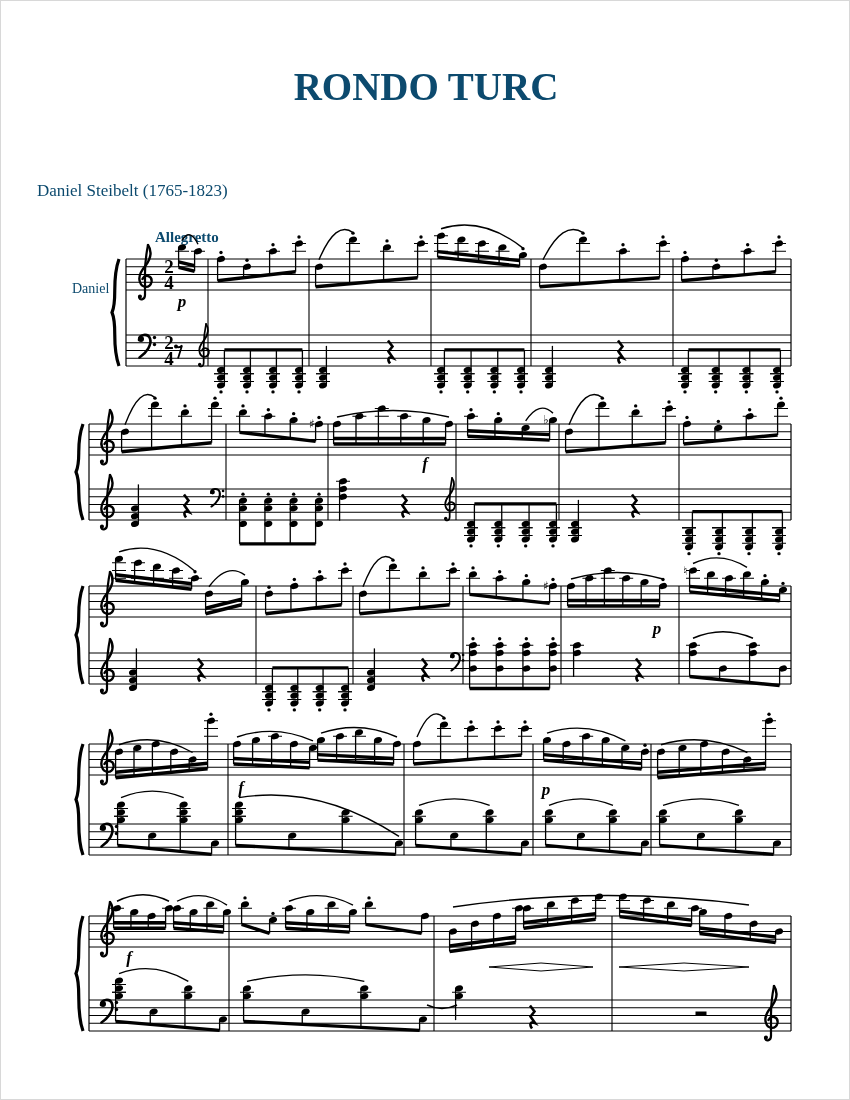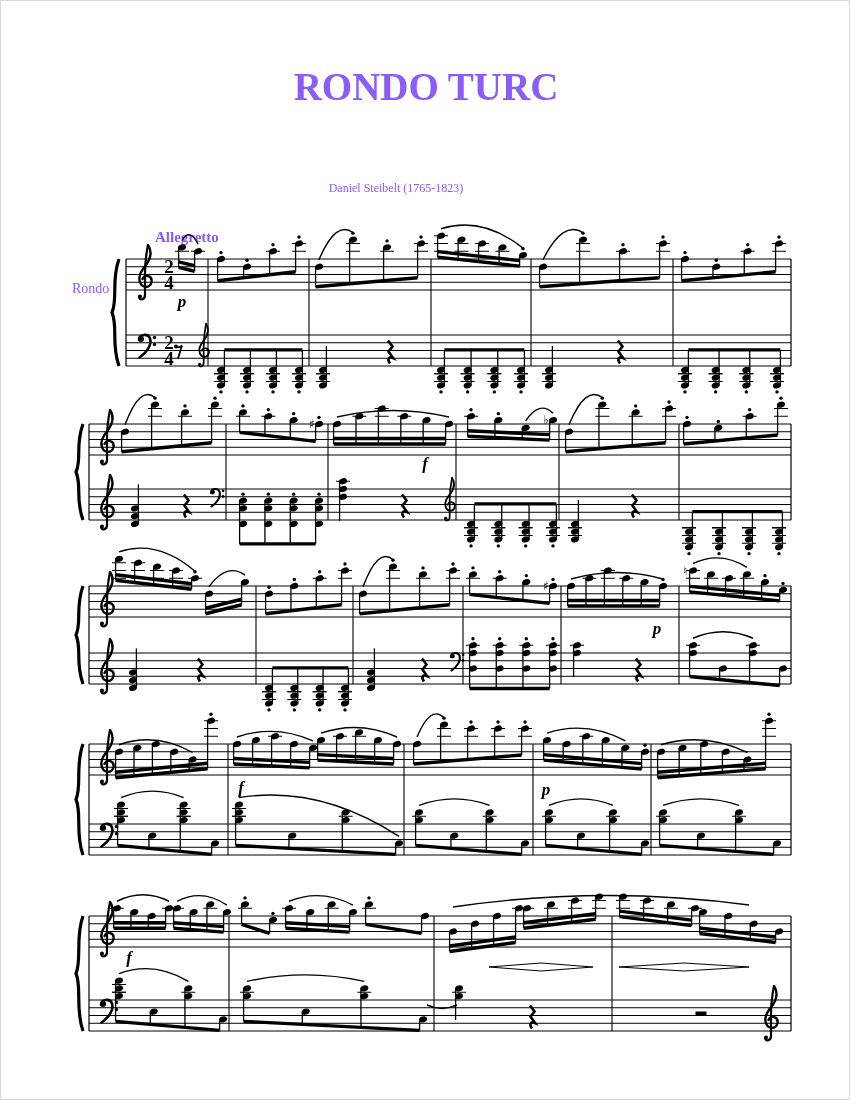--- a/index.html
+++ b/index.html
@@ -1,34 +1,34 @@
 <!DOCTYPE html>
 <html><head>
 <meta charset="utf-8">
 <style>
   html,body{margin:0;padding:0;background:#888;}
   .page{position:relative;width:850px;height:1100px;background:#fff;margin:0 auto;
         border:1px solid #d8d8d8;box-sizing:border-box;overflow:hidden;
-        font-family:"Liberation Serif", serif;color:#8b5cf6;}
+        font-family:"Liberation Serif", serif;color:#0c4a6e;}
   .txt{position:absolute;white-space:nowrap;}
   .title{top:66px;left:0;width:850px;text-align:center;font-size:39px;font-weight:bold;line-height:1;}
   .subtitle{top:112px;left:0;width:850px;text-align:center;font-size:19px;line-height:1;}
-  .composer{top:181px;left:0;width:790px;text-align:center;font-size:12px;line-height:1;}
+  .composer{top:181px;left:0;width:790px;text-align:left;font-size:17px;line-height:1;padding-left:36px;}
   .tempo{top:229px;left:154px;font-size:15px;font-weight:bold;line-height:1;}
   .instrument{top:281px;left:71px;font-size:14px;line-height:1;}
   svg{position:absolute;top:0;left:0;}
 </style>
 </head>
 <body>
 
 <div class="page">
   <div class="txt title">RONDO TURC</div>
   <div class="txt composer">Daniel Steibelt (1765-1823)</div>
   <div class="txt tempo">Allegretto</div>
-  <div class="txt instrument">Rondo</div>
+  <div class="txt instrument">Daniel</div>
   <svg id="score" width="850" height="1100" viewBox="0 0 850 1100">
       <g>
         <line x1="125" y1="258" x2="790" y2="258" stroke="#000000" stroke-width="1"></line>
         <line x1="125" y1="334" x2="790" y2="334" stroke="#000000" stroke-width="1"></line>
         <line x1="125" y1="265.75" x2="790" y2="265.75" stroke="#000000" stroke-width="1"></line>
         <line x1="125" y1="341.75" x2="790" y2="341.75" stroke="#000000" stroke-width="1"></line>
         <line x1="125" y1="273.5" x2="790" y2="273.5" stroke="#000000" stroke-width="1"></line>
         <line x1="125" y1="349.5" x2="790" y2="349.5" stroke="#000000" stroke-width="1"></line>
         <line x1="125" y1="281.25" x2="790" y2="281.25" stroke="#000000" stroke-width="1"></line>
         <line x1="125" y1="357.25" x2="790" y2="357.25" stroke="#000000" stroke-width="1"></line>

